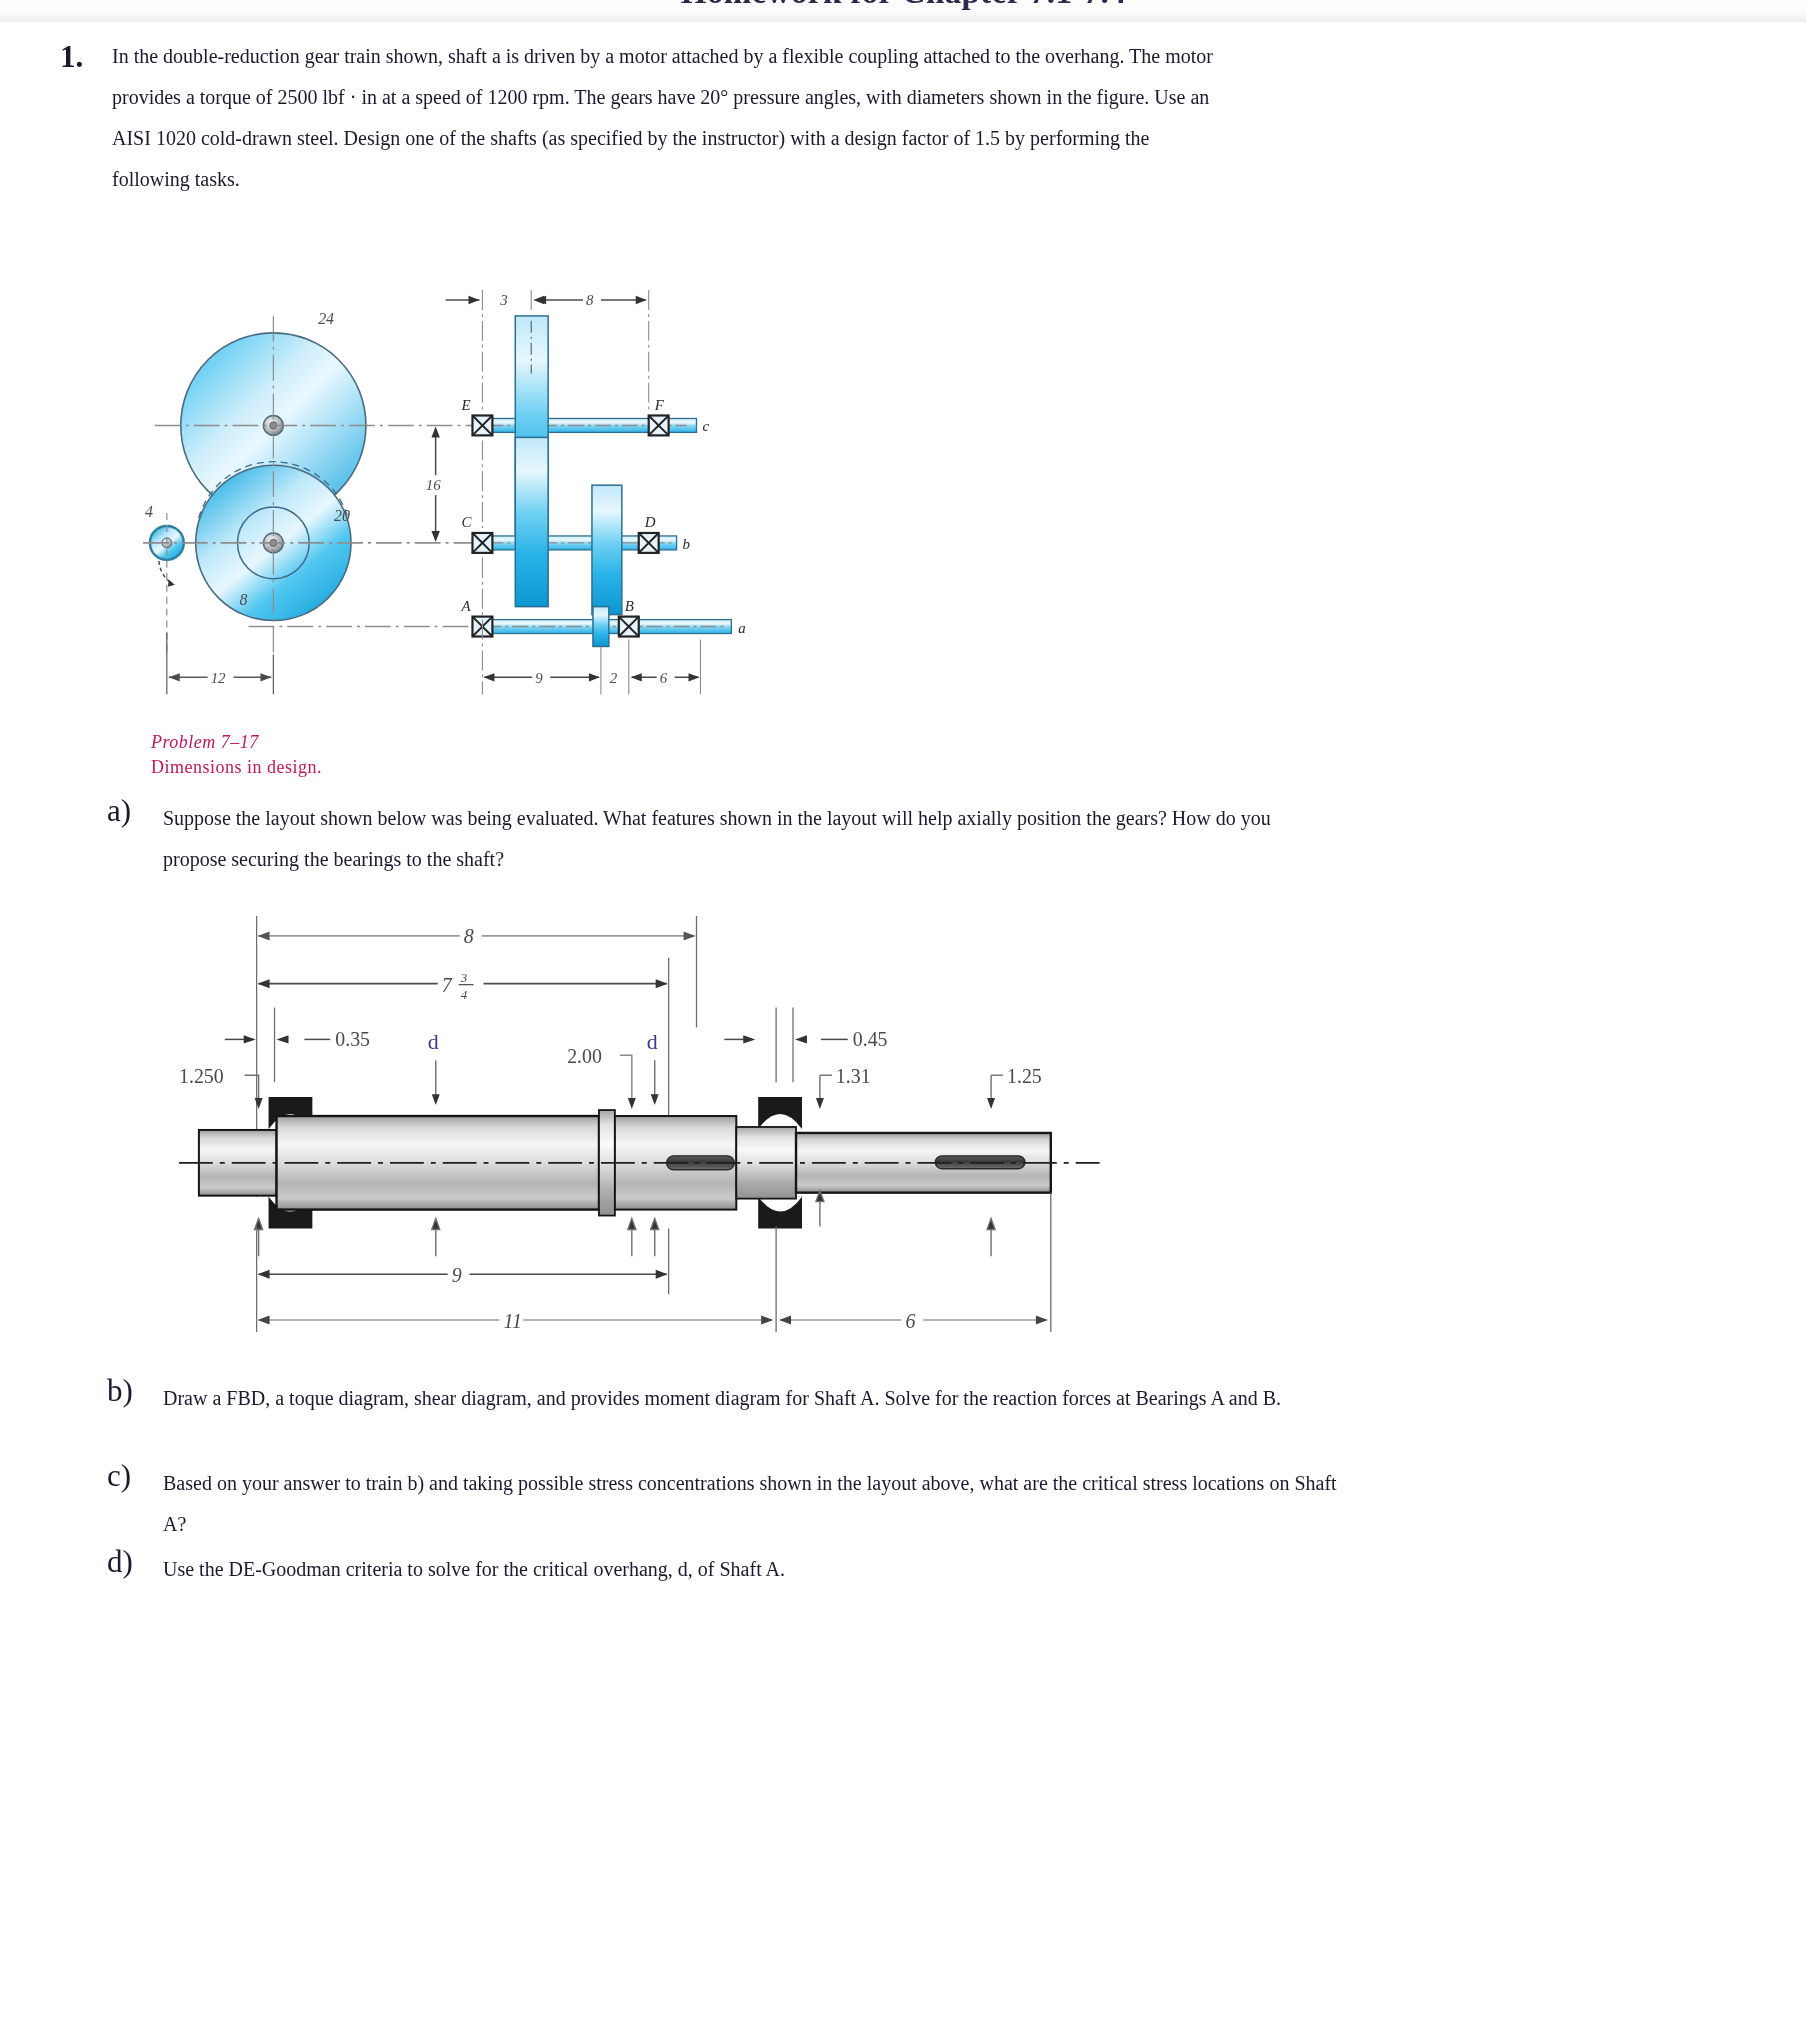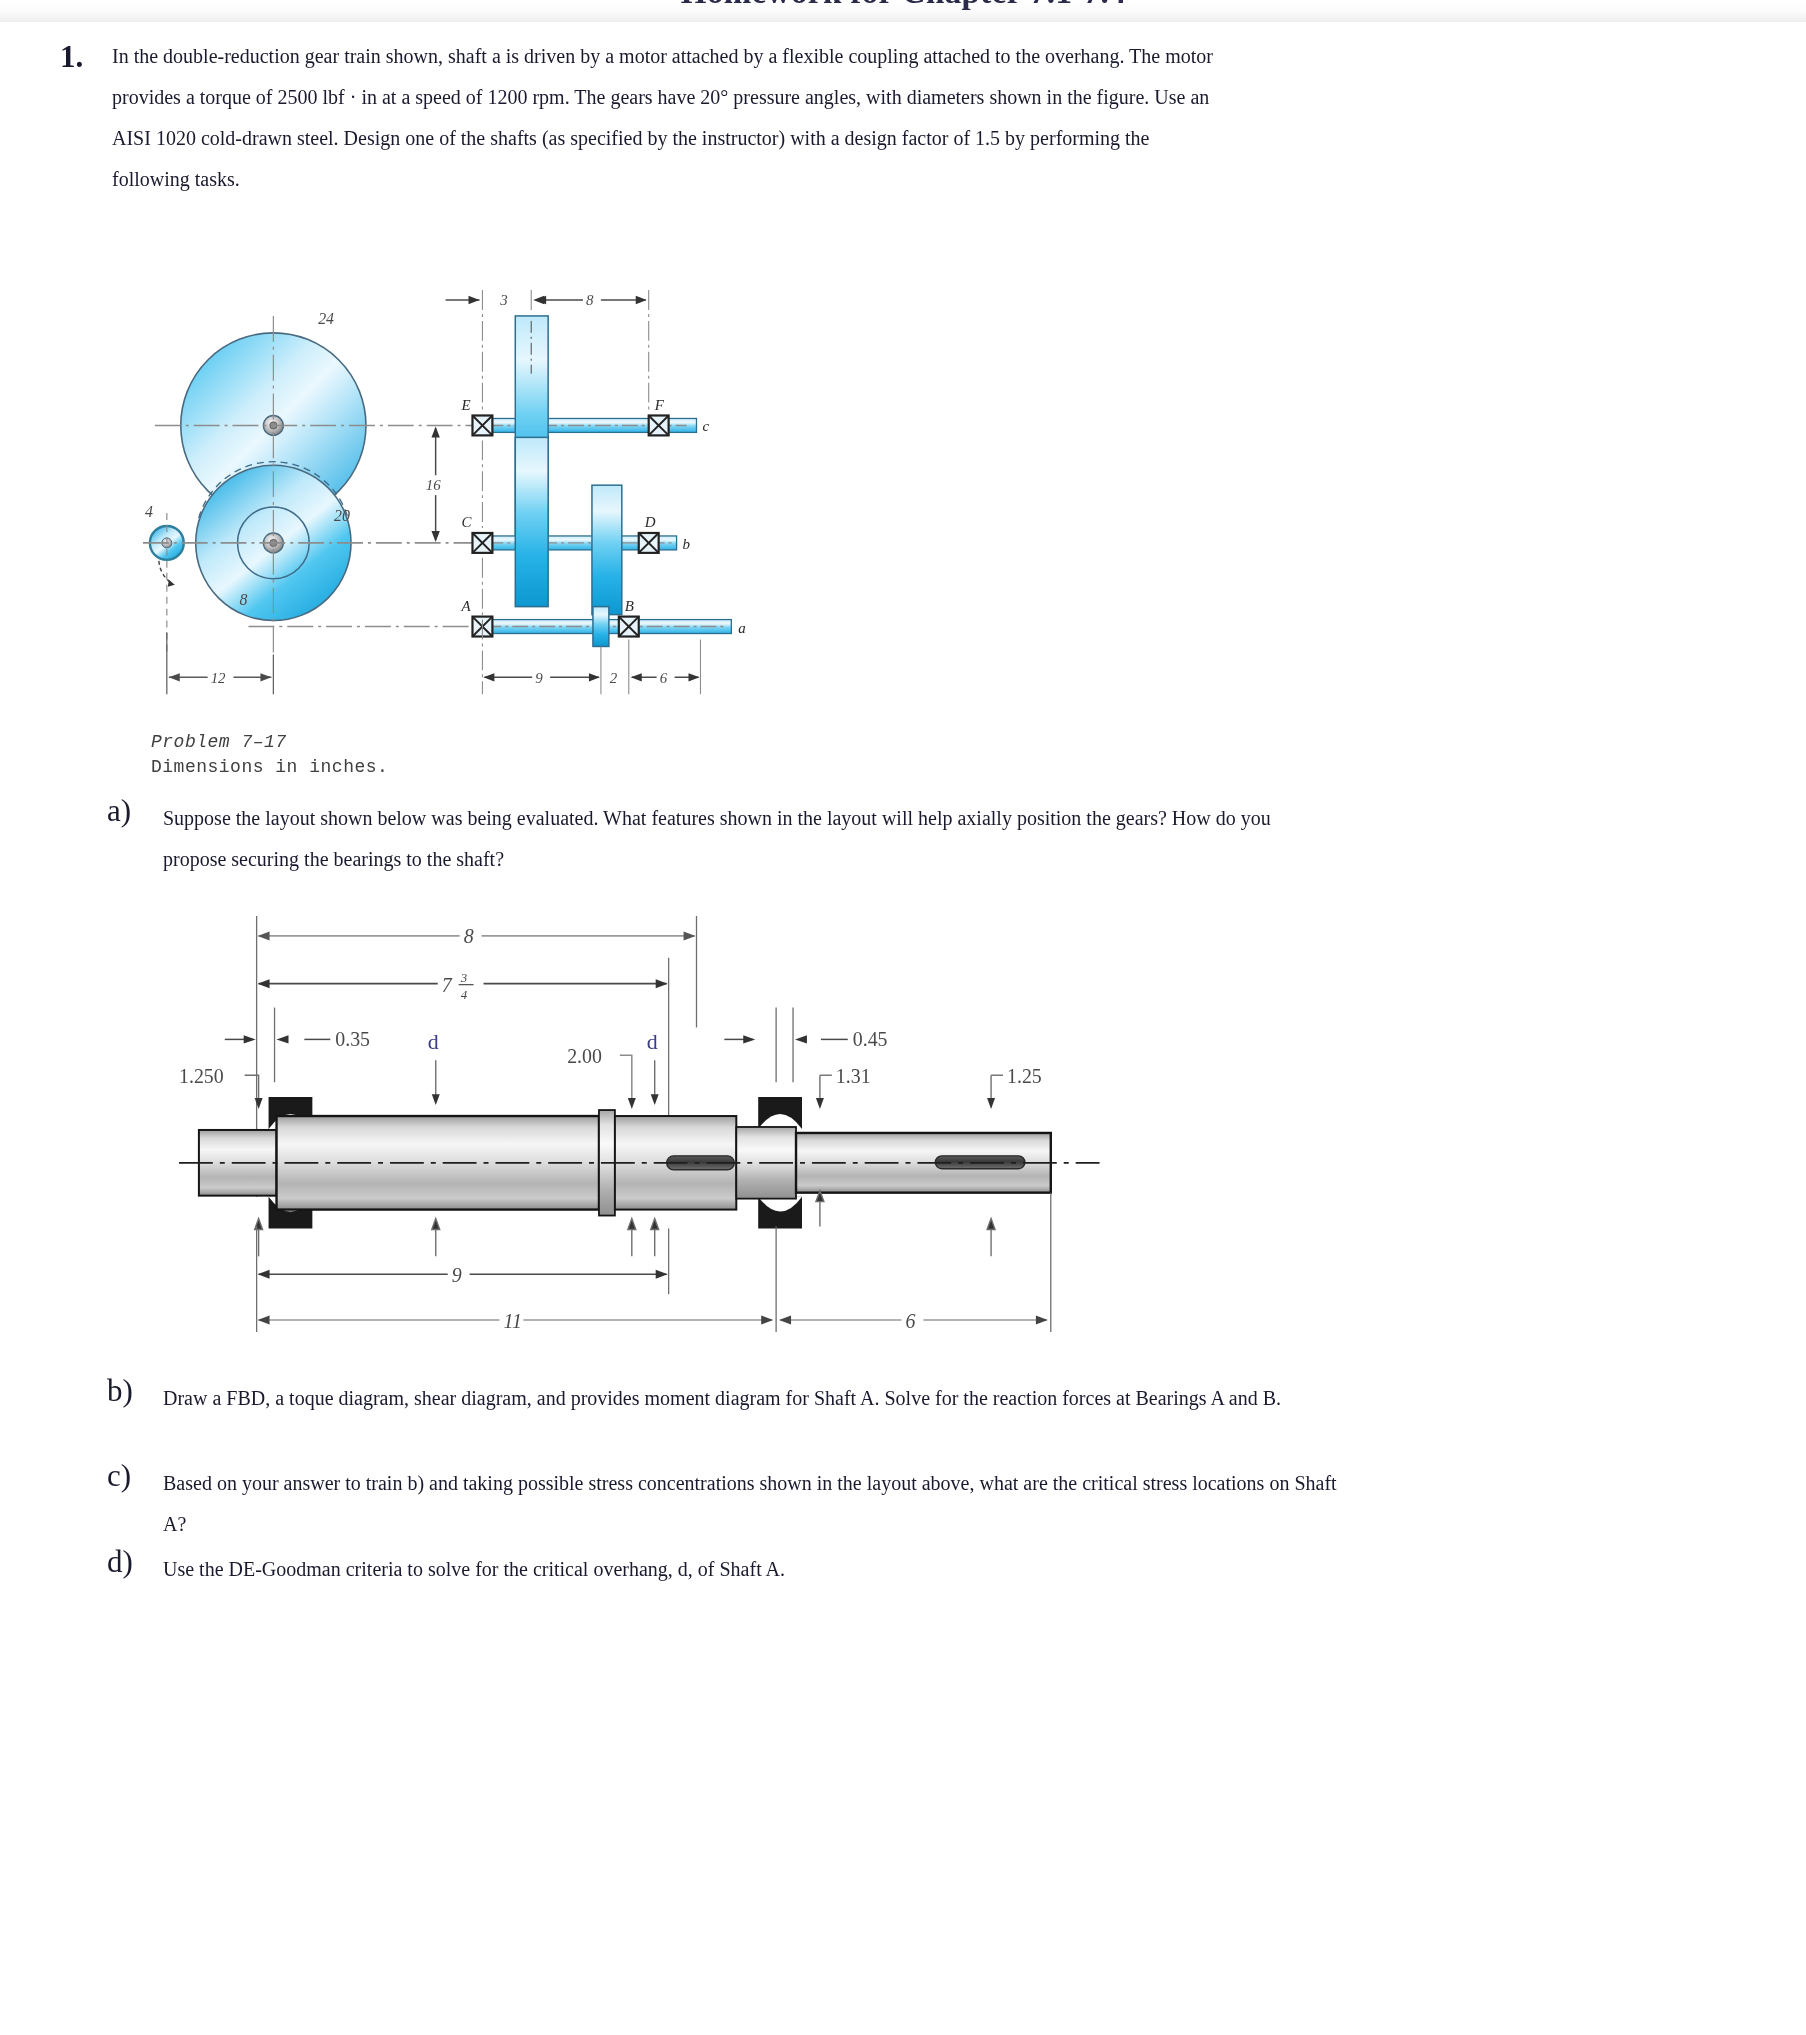--- a/index.html
+++ b/index.html
@@ -98,24 +98,24 @@
     top: 876px;
     left: 179px;
     width: 1035px;
     height: 448px;
   }
 
   .fig-caption {
     position: absolute;
     left: 151px;
     top: 708px;
-    font-family: Liberation Mono, monospace;
+    font-family: Liberation Serif, serif;
     font-size: 18px;
     line-height: 25px;
-    color: #404040;
+    color: #be185d;
     letter-spacing: 0.5px;
   }
   .fig-caption .cap-line1 { font-style: italic; }
 
   svg { display: block; overflow: visible; }
   text { font-family: "Liberation Serif", "DejaVu Serif", serif; }
 </style>
 </head>
 <body>
 
@@ -332,21 +332,21 @@
         <path d="M 504 403 l 11 -4.2 v 8.4 z" fill="#333" stroke="none"></path>
         <path d="M 573 403 l -11 -4.2 v 8.4 z" fill="#333" stroke="none"></path>
       </g>
       <rect x="530" y="393" width="18" height="19" fill="#fff"></rect>
       <text x="533" y="409" font-size="15" font-style="italic" fill="#4a4a4a">6</text>
     </svg>
   </div>
 
   <div class="fig-caption">
     <div class="cap-line1">Problem 7–17</div>
-    <div class="cap-line2">Dimensions in inches.</div>
+    <div class="cap-line2">Dimensions in design.</div>
   </div>
 
   <div class="sub sub-a q-item">
     <div class="q-marker">a)</div>
     <div class="q-body">Suppose the layout shown below was being evaluated. What features shown in the layout will help axially position the gears? How do you propose securing the bearings to the shaft?</div>
   </div>
 
   <div id="fig-shaft-layout">
     <svg width="1035" height="448" viewBox="0 0 1040 450">
       <defs>

